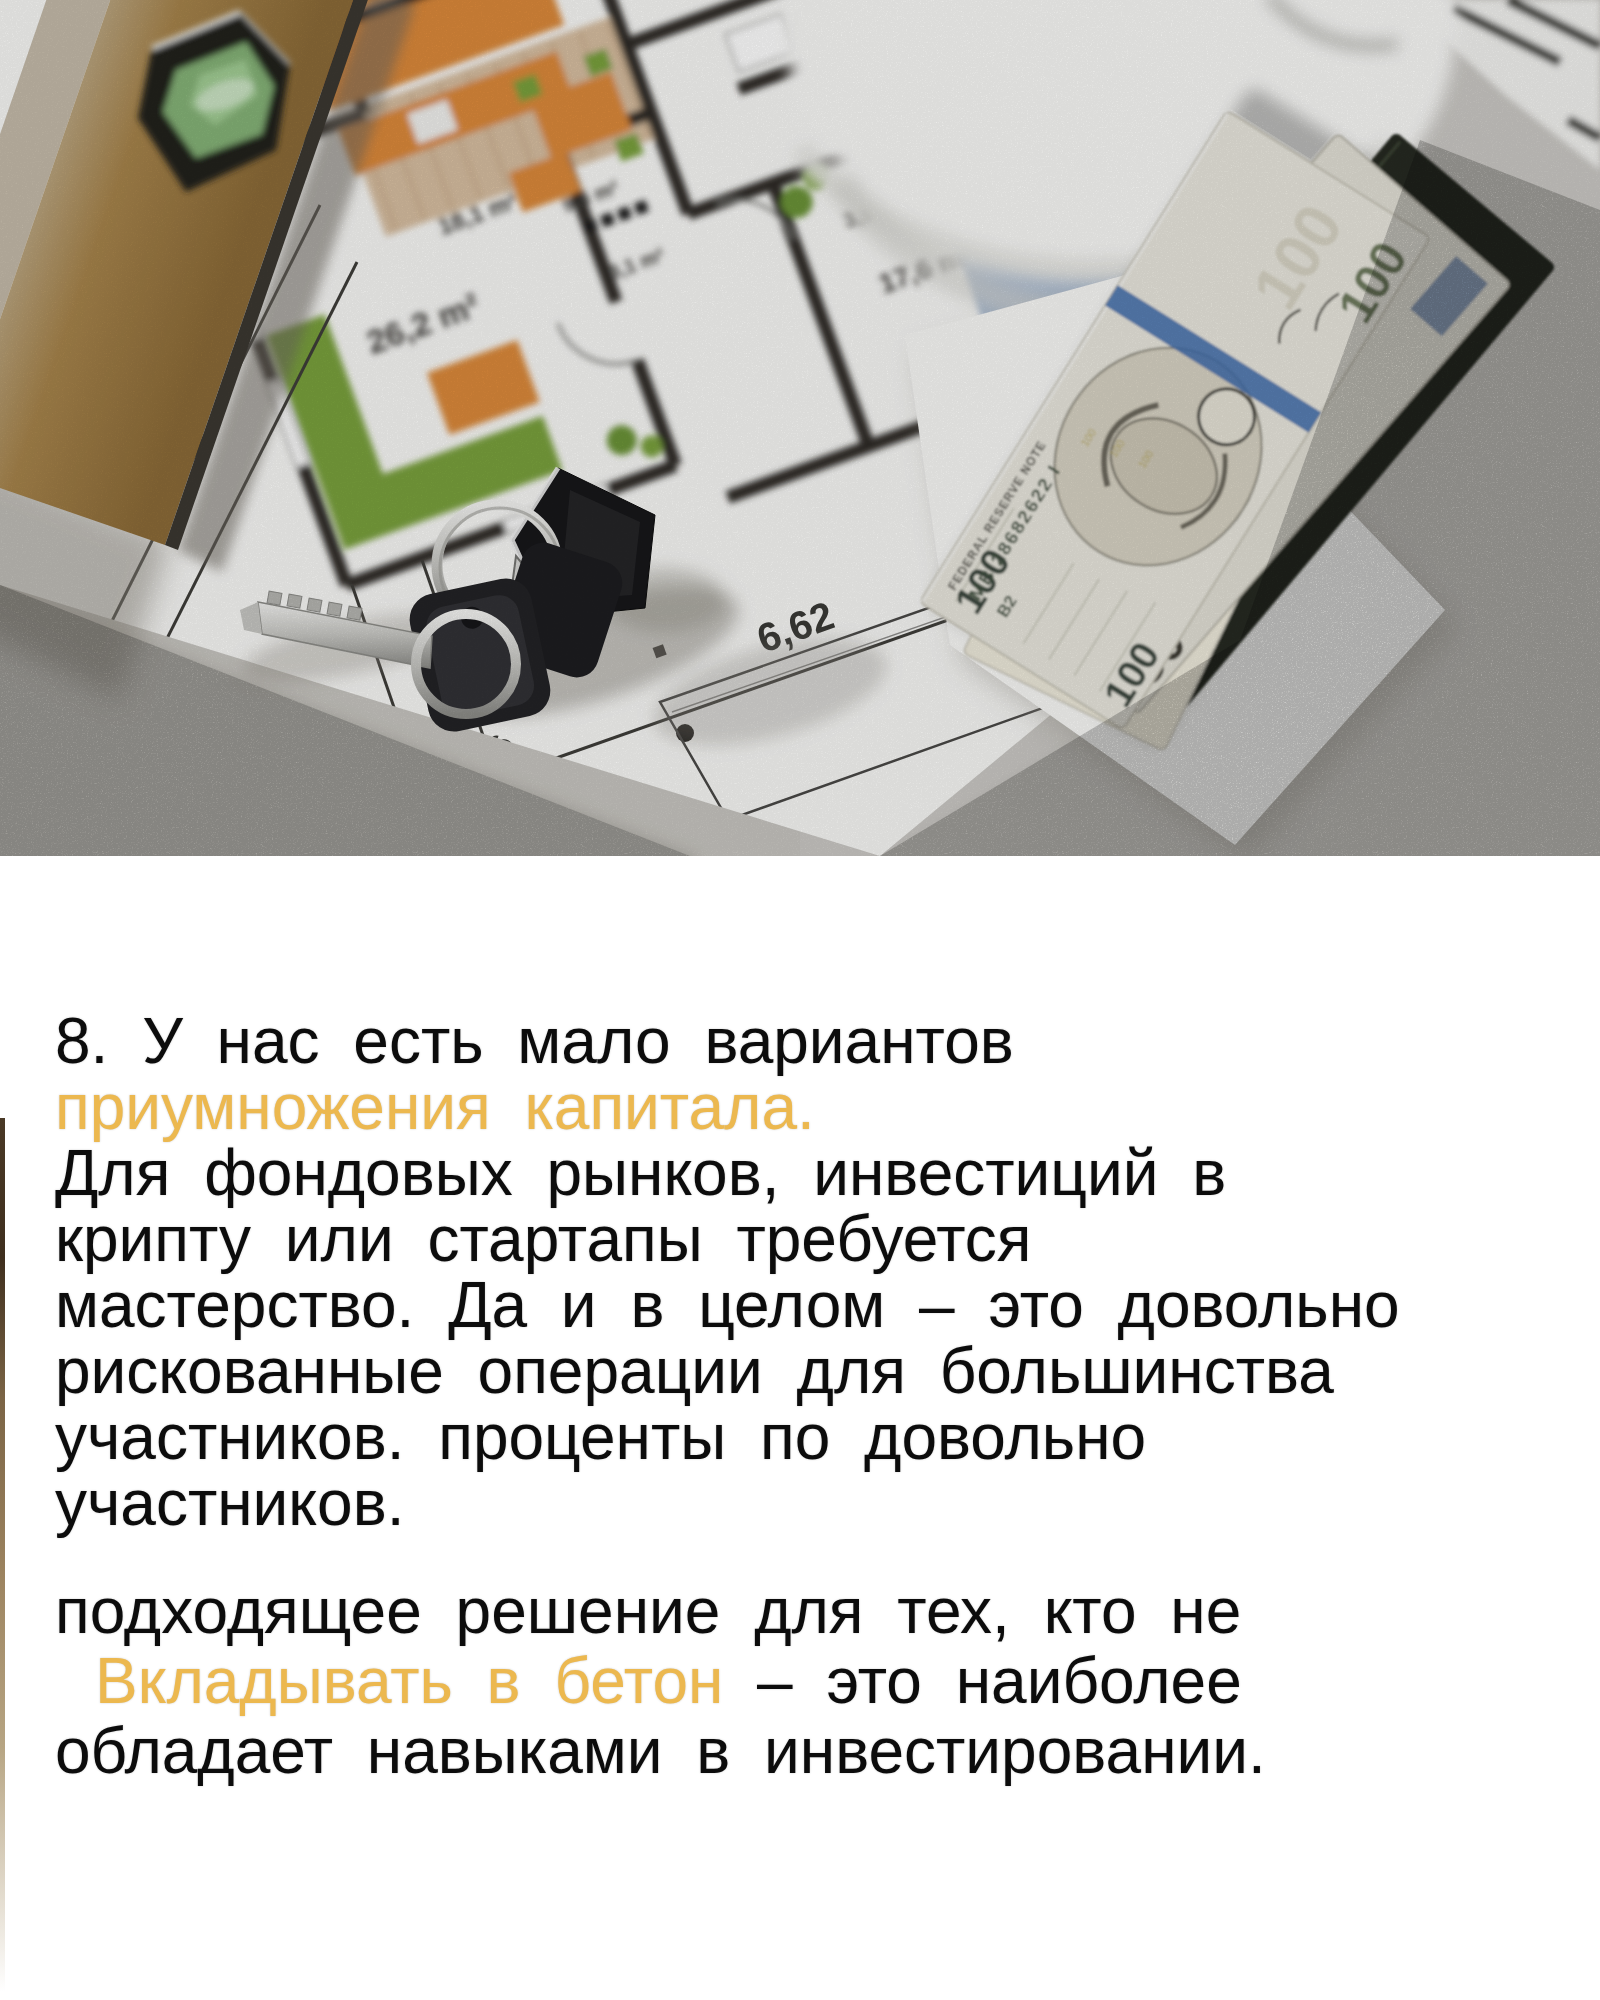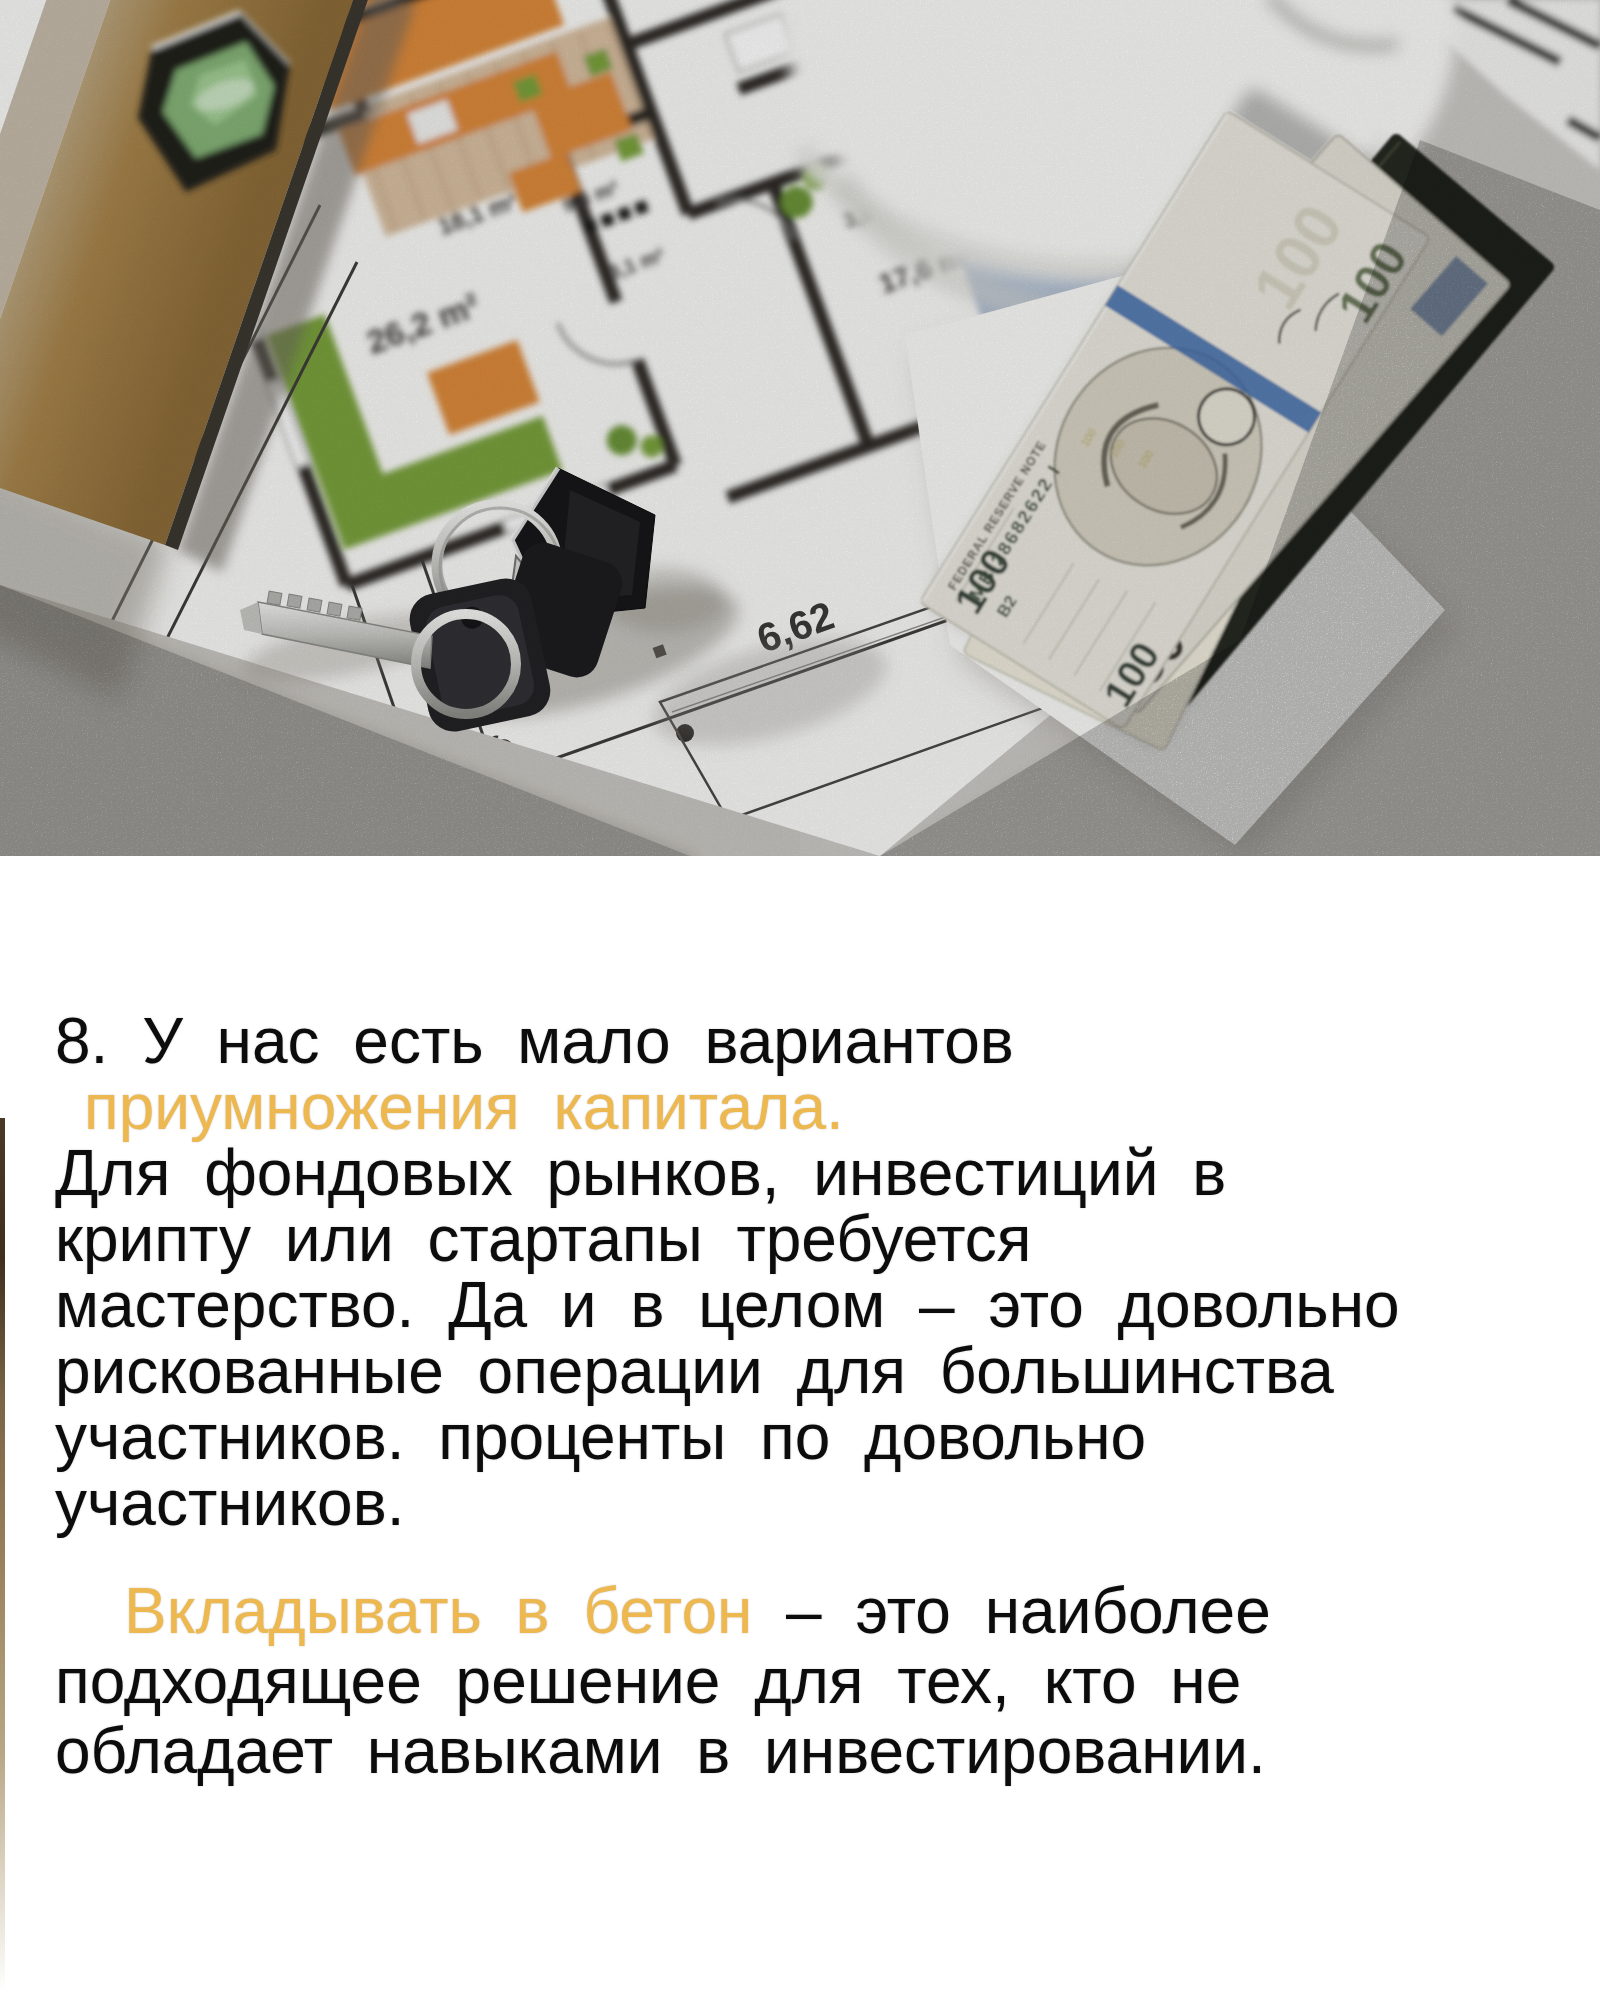--- a/index.html
+++ b/index.html
@@ -9,21 +9,21 @@
   .photo-wrap svg{display:block;}
   .edge-strip{position:absolute;left:0;top:1118px;width:5px;height:874px;
       background:linear-gradient(#4a3926 0%,#3f2f1e 16%,#7b6445 32%,#9c835f 52%,#b7a583 72%,rgba(205,195,175,0) 100%);}
   .text-area{position:absolute;left:55px;top:1008px;width:1500px;color:var(--ink,#0c0c0c);
       font-weight:normal;font-size:64px;letter-spacing:0px;word-spacing:16px;
       text-shadow:0 0 2px rgba(40,40,40,0.25);}
   .p1 .line{line-height:66px;white-space:pre;}
   .p2{margin-top:40px;}
   .p2 .line{line-height:70px;white-space:pre;}
   .indent{padding-left:40px;}
-  .accent{color:var(--accent,#ecb84f);margin-left:29px;}
+  .accent{color:var(--accent,#ecb84f);}
   .svg-label{font-family:"Liberation Sans","DejaVu Sans",sans-serif;}
 </style>
 </head>
 <body>
 
 <div class="page">
 
   <div class="photo-wrap">
   <svg width="1600" height="856" viewBox="0 0 1600 856">
     <defs>
@@ -331,19 +331,19 @@
       <div class="line"><span>8. У нас есть мало вариантов</span></div>
       <div class="line"><span class="accent">приумножения капитала.</span></div>
       <div class="line"><span>Для фондовых рынков, инвестиций в</span></div>
       <div class="line"><span>крипту или стартапы требуется</span></div>
       <div class="line"><span>мастерство. Да и в целом – это довольно</span></div>
       <div class="line"><span>рискованные операции для большинства</span></div>
       <div class="line"><span>участников. проценты по довольно</span></div>
       <div class="line"><span>участников.</span></div>
     </div>
     <div class="para p2">
+      <div class="line"><span>подходящее решение для тех, кто не</span></div>
       <div class="line indent"><span class="accent">Вкладывать в бетон</span><span> – это наиболее</span></div>
-      <div class="line"><span>подходящее решение для тех, кто не</span></div>
       <div class="line"><span>обладает навыками в инвестировании.</span></div>
     </div>
   </div>
 
 </div>
 
 </body></html>

